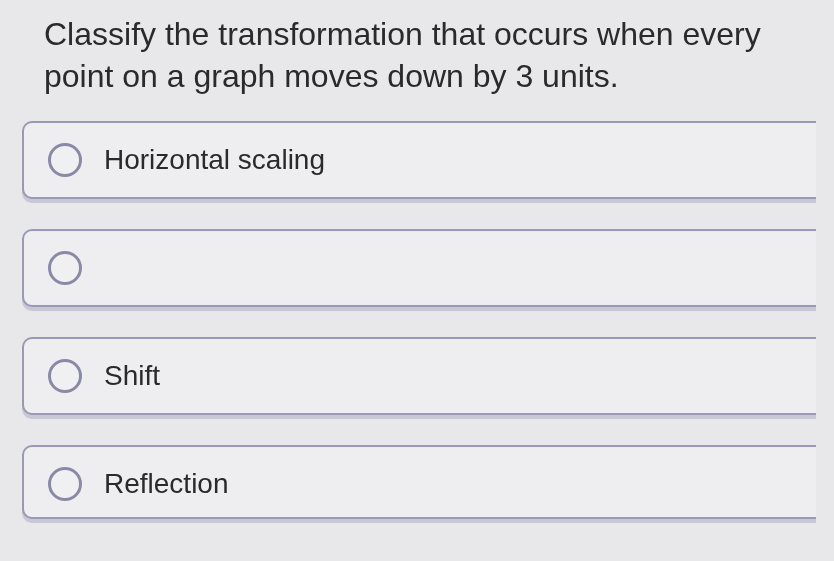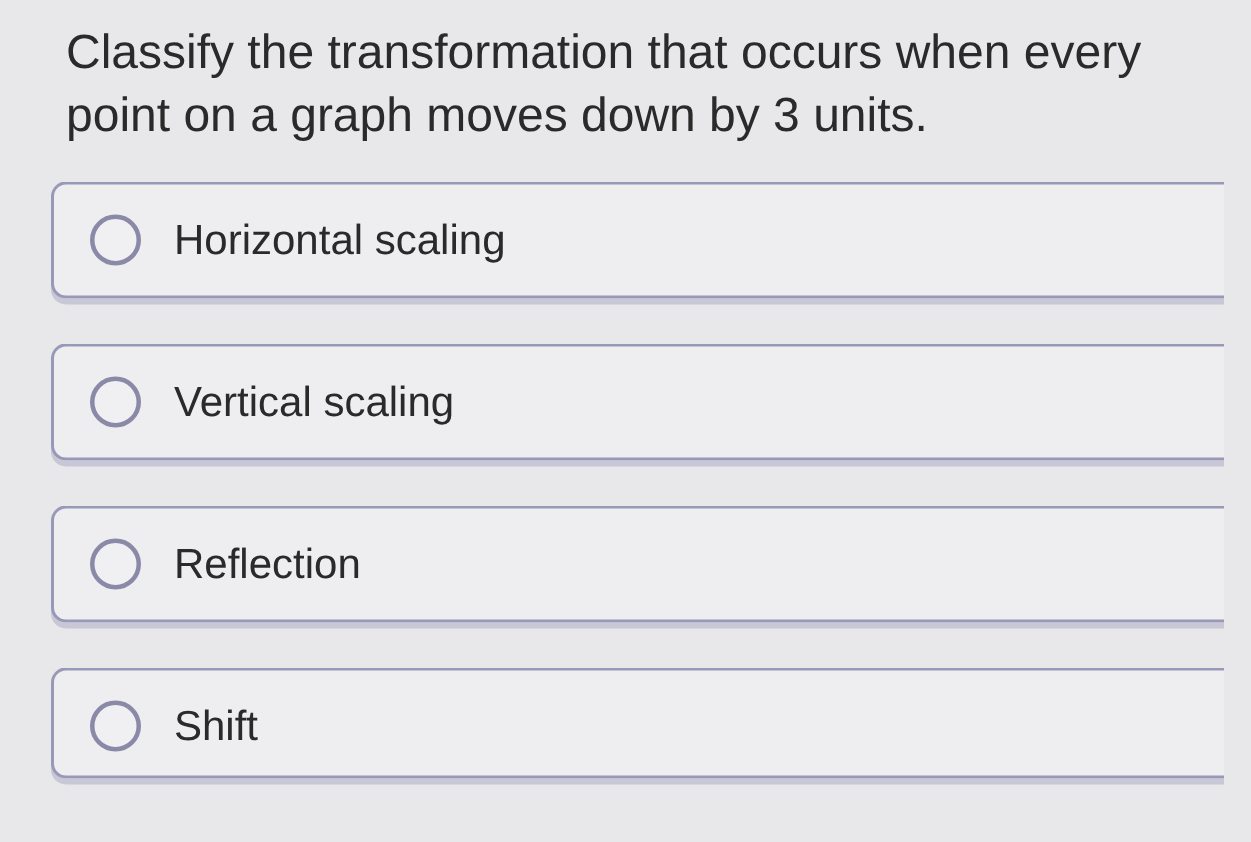--- a/index.html
+++ b/index.html
@@ -33,21 +33,21 @@
       display: flex;
       align-items: center;
       background: #eeeef0;
       border: 2px solid #9898b8;
       border-radius: 10px 0 0 10px;
       border-right: none;
       padding: 20px 24px;
       margin-bottom: 30px;
       box-shadow: 0 4px 0 rgba(100, 100, 150, 0.25);
       cursor: pointer;
-      margin-left: 16px;
+      margin-left: 4px;
     }
     
     .option:last-child {
       margin-bottom: 0;
       padding-bottom: 16px;
     }
     
     .radio-circle {
       width: 34px;
       height: 34px;
@@ -71,26 +71,25 @@
 
 <div class="options-container">
 
   <div class="option">
     <div class="radio-circle"></div>
     <span class="option-label">Horizontal scaling</span>
   </div>
 
   <div class="option">
     <div class="radio-circle"></div>
-    <span class="option-label">Vertical scaling</span>
+  </div>
+
+  <div class="option">
+    <div class="radio-circle"></div>
+    <span class="option-label">Shift</span>
   </div>
 
   <div class="option">
     <div class="radio-circle"></div>
     <span class="option-label">Reflection</span>
   </div>
 
-  <div class="option">
-    <div class="radio-circle"></div>
-    <span class="option-label">Shift</span>
-  </div>
-
 </div>
 
 </body></html>

